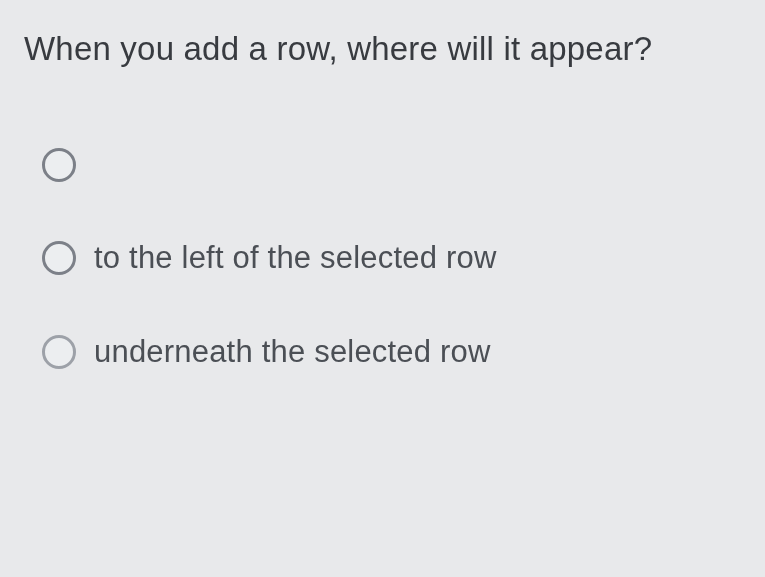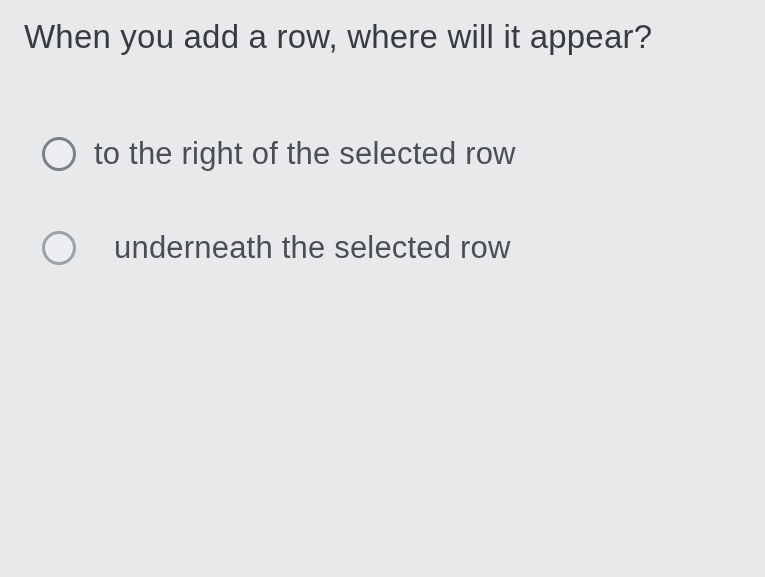--- a/index.html
+++ b/index.html
@@ -6,21 +6,21 @@
     margin: 0;
     padding: 0;
     width: 765px;
     height: 577px;
     background: #e8e9eb;
     font-family: "Segoe UI", "Helvetica Neue", Arial, sans-serif;
     color: #3d4147;
     overflow: hidden;
   }
   .page {
-    padding: 18px 24px 0 24px;
+    padding: 30px 24px 0 24px;
     box-sizing: border-box;
   }
   .question {
     font-size: 33px;
     font-weight: 500;
     color: #383b40;
     margin: 0 0 80px 0;
     letter-spacing: 0.2px;
   }
   .options {
@@ -46,35 +46,37 @@
     border-color: #9da1a8;
   }
   .label {
     font-size: 31px;
     font-weight: 500;
     color: #4b4f55;
     letter-spacing: 0.2px;
   }
   .option:last-child {
     margin-bottom: 0;
-    gap: 20px;
   }
 </style>
 </head>
 <body>
 
 <div class="page">
   <div class="question">When you add a row, where will it appear?</div>
   <div class="options">
 
     <div class="option">
       <span class="radio"></span>
-      <span class="label">to the right of the selected row</span>
     </div>
 
+    <div class="option">
+      <span class="radio"></span>
+      <span class="label">to the left of the selected row</span>
+    </div>
 
 
     <div class="option">
       <span class="radio"></span>
       <span class="label">underneath the selected row</span>
     </div>
 
   </div>
 </div>
 

